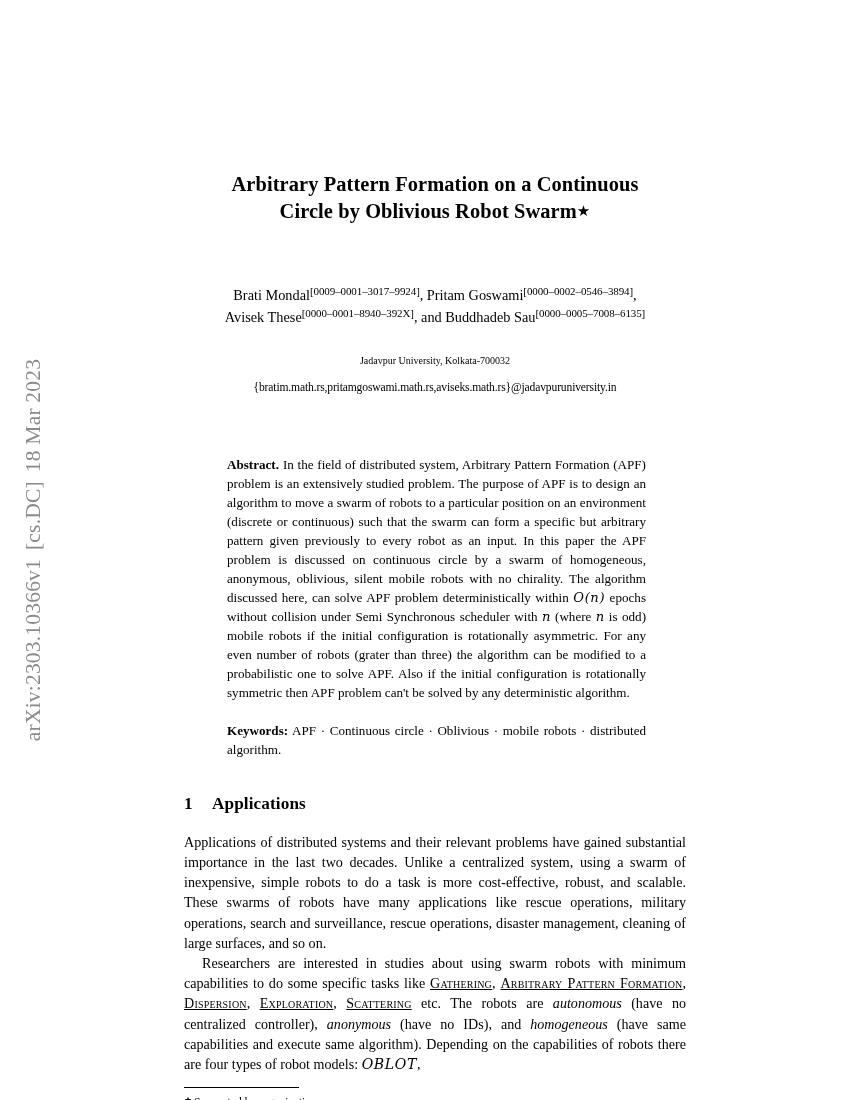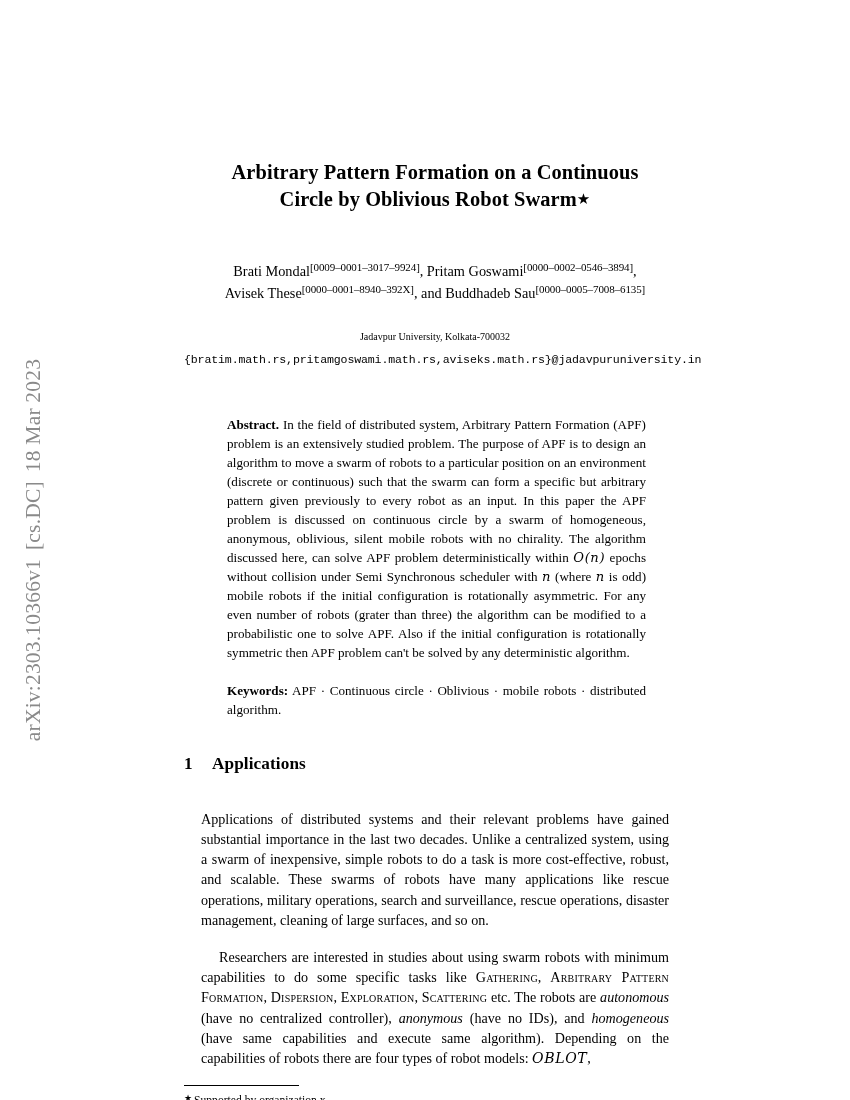--- a/index.html
+++ b/index.html
@@ -45,21 +45,21 @@
   
   .page {
     position: absolute;
     left: 184px;
     top: 0;
     width: 502px;
     height: 1100px;
   }
 
   .title {
-    margin: 4px;
+    margin: 16px;
     padding: 0;
     font-size: 20.4px;
     font-weight: bold;
     text-align: center;
     line-height: 1.33;
     letter-spacing: 0.1px;
     padding-top: 155px;
   }
   .title .star { font-weight: normal; font-size: 15px; vertical-align: 2px; }
 
@@ -77,22 +77,22 @@
   }
 
   .affil {
     margin: 8px;
     padding-top: 18px;
     font-size: 10px;
     text-align: center;
     line-height: 1.5;
   }
   .email {
-    margin: 0;
-    font-family: Liberation Mono, monospace;
+    margin: 12px;
+    font-family: Liberation Serif, serif;
     font-size: 11.6px;
     text-align: center;
     line-height: 1.45;
     letter-spacing: -0.15px;
   }
 
   
   .abstract-block {
     margin: 0 18px 0 43px;
     width: 419px;
@@ -114,33 +114,34 @@
   .section-head {
     margin: 0;
     padding-top: 35px;
     font-size: 17.2px;
     font-weight: bold;
     letter-spacing: 0.1px;
   }
   .section-head .num { display: inline-block; width: 28px; }
 
   .body-p {
-    margin: 17px;
+    margin: 0;
     padding-top: 18px;
     font-size: 14.1px;
     line-height: 1.435;
     text-align: justify;
     text-justify: inter-word;
   }
   .body-p.tight { padding-top: 0; text-indent: 18px; }
 
   .sc {
     font-variant: small-caps;
     font-size: 1.0em;
     letter-spacing: 0.2px;
+    text-decoration: underline;
   }
   .it { font-style: italic; }
   .mathcal {
     font-family: "DejaVu Serif", serif;
     font-style: italic;
     letter-spacing: 0.6px;
   }
   .mathvar { font-style: italic; font-family: "DejaVu Serif", serif; }
 
   

